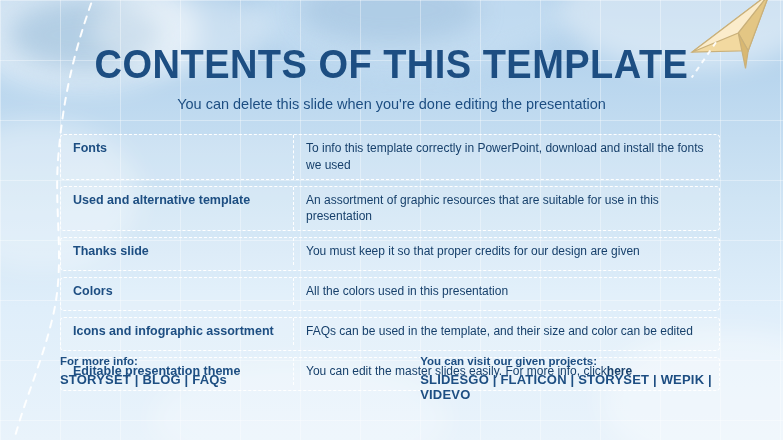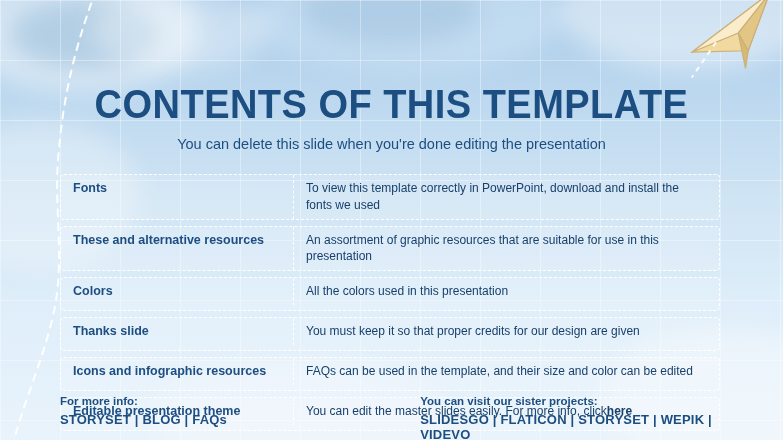--- a/index.html
+++ b/index.html
@@ -62,21 +62,20 @@
     right: -6px;
     top: -6px;
     width: 120px;
     height: 86px;
     pointer-events: none;
   }
 
   .content {
     position: absolute;
     inset: 0;
-    margin-top: 40px;
   }
 
   .title {
     position: absolute;
     top: 42px;
     left: 0;
     width: 783px;
     text-align: center;
     font-family: "Liberation Sans", sans-serif;
     font-weight: 700;
@@ -194,58 +193,58 @@
 
   <div class="content">
 
     <div class="title">Contents of this template</div>
     <div class="subtitle">You can delete this slide when you're done editing the presentation</div>
 
     <div class="table">
 
       <div class="row">
         <div class="cell-label">Fonts</div>
-        <div class="cell-desc">To view this template correctly in PowerPoint, download and install the fonts we used</div>
-      </div>
-
-      <div class="row">
-        <div class="cell-label">These and alternative resources</div>
+        <div class="cell-desc">To info this template correctly in PowerPoint, download and install the fonts we used</div>
+      </div>
+
+      <div class="row">
+        <div class="cell-label">Used and alternative template</div>
         <div class="cell-desc">An assortment of graphic resources that are suitable for use in this presentation</div>
+      </div>
+
+      <div class="row">
+        <div class="cell-label">Thanks slide</div>
+        <div class="cell-desc">You must keep it so that proper credits for our design are given</div>
       </div>
 
       <div class="row">
         <div class="cell-label">Colors</div>
         <div class="cell-desc">All the colors used in this presentation</div>
       </div>
 
       <div class="row">
-        <div class="cell-label">Thanks slide</div>
-        <div class="cell-desc">You must keep it so that proper credits for our design are given</div>
-      </div>
-
-      <div class="row">
-        <div class="cell-label">Icons and infographic resources</div>
+        <div class="cell-label">Icons and infographic assortment</div>
         <div class="cell-desc">FAQs can be used in the template, and their size and color can be edited</div>
       </div>
 
       <div class="row">
         <div class="cell-label">Editable presentation theme</div>
         <div class="cell-desc">
           <span>You can edit the master slides easily. For more info, click </span>
             <b>here</b>
         </div>
       </div>
 
     </div>
 
     <div class="footer">
       <div class="footer-col left">
         <div class="f-title">For more info:</div>
         <div class="f-links">STORYSET | BLOG | FAQs</div>
       </div>
       <div class="footer-col right">
-        <div class="f-title">You can visit our sister projects:</div>
+        <div class="f-title">You can visit our given projects:</div>
         <div class="f-links">SLIDESGO | FLATICON | STORYSET | WEPIK | VIDEVO</div>
       </div>
     </div>
 
   </div>
 </div>
 
 </body></html>

